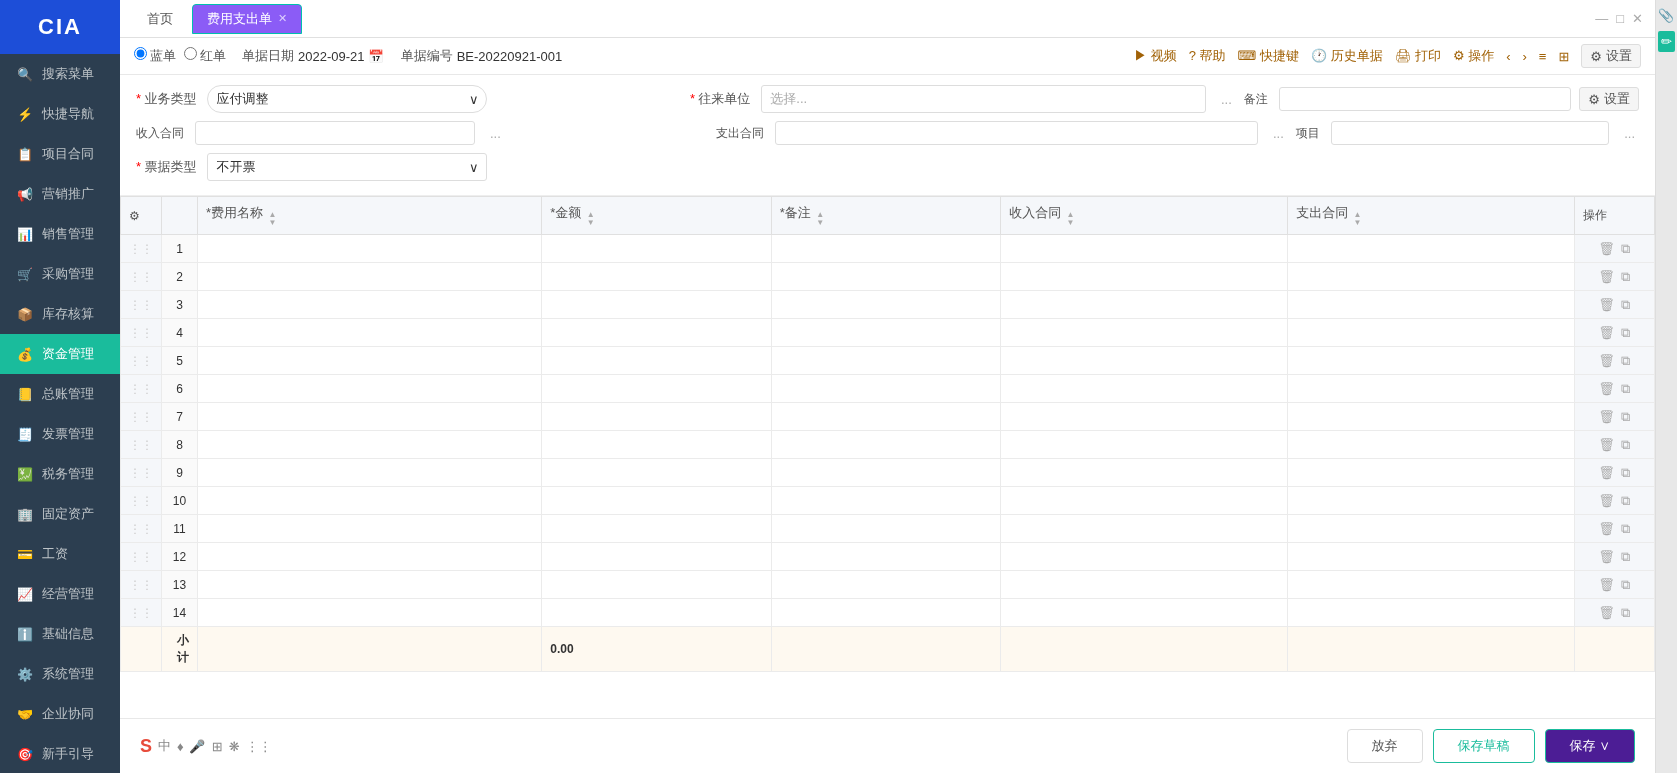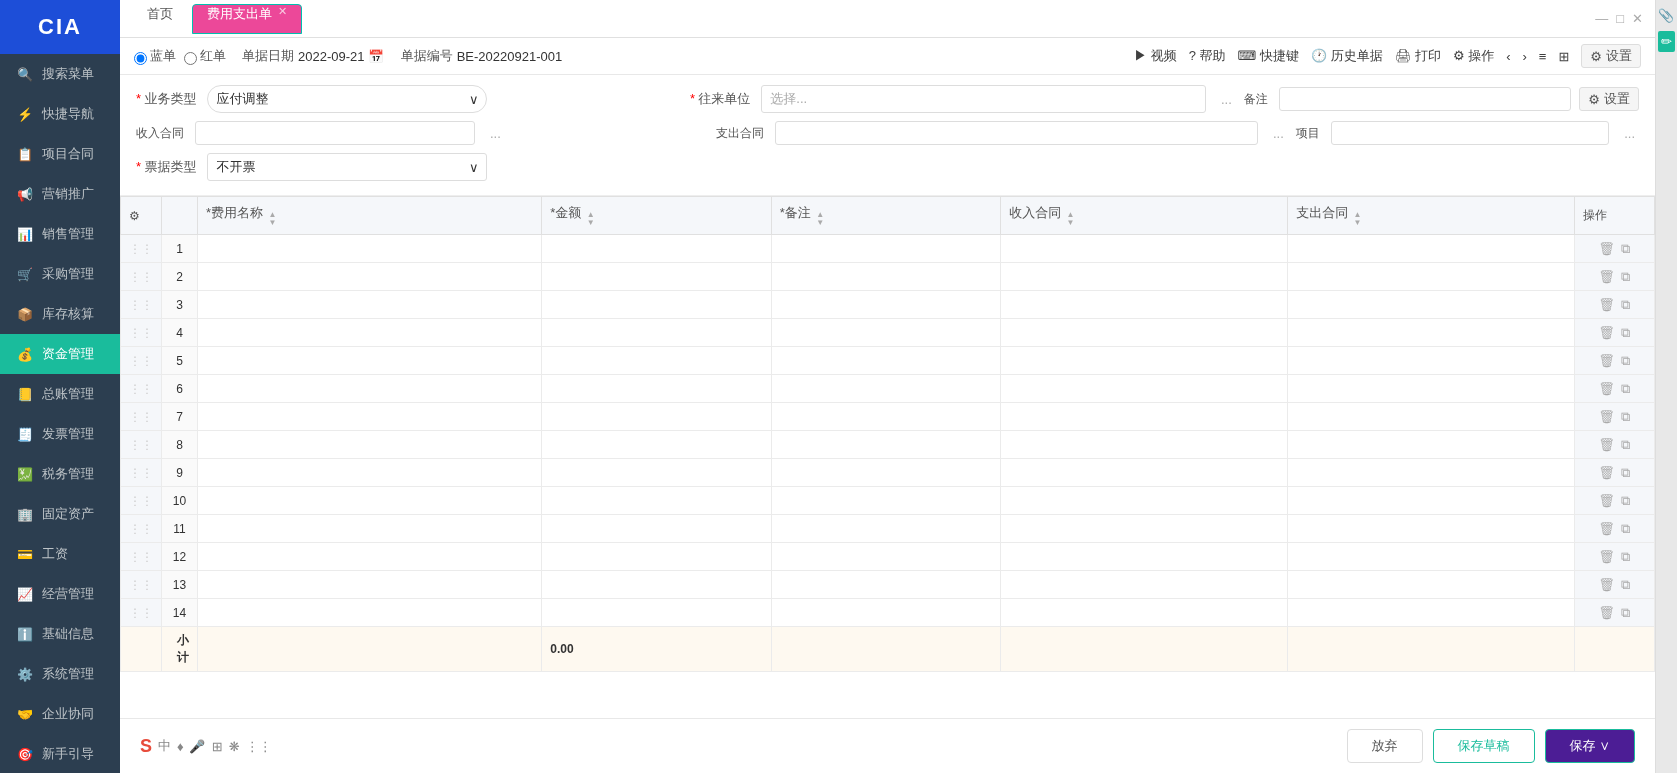--- a/index.html
+++ b/index.html
@@ -10,33 +10,33 @@
     .sidebar-logo { background: #1d4ed8; color: white; font-size: 22px; font-weight: bold; text-align: center; padding: 14px 0; letter-spacing: 2px; }
     .sidebar-item { display: flex; align-items: center; gap: 8px; padding: 11px 16px; cursor: pointer; color: #bdc3c7; font-size: 13px; }
     .sidebar-item.active { background: #1abc9c; color: white; }
     .sidebar-item-icon { width: 18px; height: 18px; display: flex; align-items: center; justify-content: center; flex-shrink: 0; }
 
     
     .main { flex: 1; display: flex; flex-direction: column; height: 100%; overflow: hidden; }
 
     
     .tab-bar { background: #fff; border-bottom: 1px solid #e0e0e0; display: flex; align-items: center; padding: 0 12px; height: 38px; gap: 4px; flex-shrink: 0; }
-    .tab { padding: 0 14px; height: 30px; border-radius: 4px 4px 0 0; display: flex; gap: 6px; cursor: pointer; color: #555; font-size: 13px; border: 1px solid transparent; }
-    .tab.active { background: #ec4899; color: white; border-color: #00bfae; }
+    .tab { padding: 0 14px; height: 30px; border-radius: 4px 4px 0 0; display: flex; align-items: center; gap: 6px; cursor: pointer; color: #555; font-size: 13px; border: 1px solid transparent; }
+    .tab.active { background: #8b5cf6; color: white; border-color: #00bfae; }
     .tab-close { font-size: 11px; opacity: 0.7; cursor: pointer; }
     .tab.home { background: none; color: #555; border-color: transparent; }
 
     
     .toolbar { background: #fff; border-bottom: 1px solid #e8e8e8; display: flex; align-items: center; padding: 6px 14px; gap: 16px; flex-shrink: 0; font-size: 12px; color: #555; }
     .toolbar-left { display: flex; align-items: center; gap: 16px; }
     .radio-group { display: flex; align-items: center; gap: 8px; }
-    .radio-opt { display: flex; align-items: flex-end; gap: 3px; cursor: pointer; }
+    .radio-opt { display: flex; align-items: flex-start; gap: 3px; cursor: pointer; }
     .toolbar-field { display: flex; align-items: center; gap: 4px; }
     .toolbar-right { margin-left: auto; display: flex; align-items: center; gap: 12px; color: #888; }
-    .toolbar-action { cursor: pointer; color: #404040; }
+    .toolbar-action { cursor: pointer; color: #a16207; }
     .btn-setting { background: #f5f5f5; border: 1px solid #ddd; border-radius: 3px; padding: 2px 8px; cursor: pointer; color: #555; display: flex; align-items: center; gap: 4px; }
 
     
     .form-area { background: #fff; padding: 10px 16px 6px; border-bottom: 1px solid #eee; flex-shrink: 0; }
     .form-row { display: flex; align-items: center; gap: 8px; margin-bottom: 8px; flex-wrap: wrap; }
     .form-field { display: flex; align-items: center; gap: 11px; flex: 1; min-width: 200px; }
     .form-label { color: #555; white-space: nowrap; font-size: 12px; }
     .required-mark { color: red; }
     .form-input { flex: 1; border: 1px solid #ddd; border-radius: 3px; padding: 4px 8px; color: #333; font-size: 12px; min-width: 80px; background: #fff; }
     .form-input-select { flex: 1; border: 1px solid #ddd; border-radius: 3px; padding: 4px 8px; color: #333; font-size: 12px; background: #fff; display: flex; align-items: center; justify-content: space-between; cursor: pointer; }

